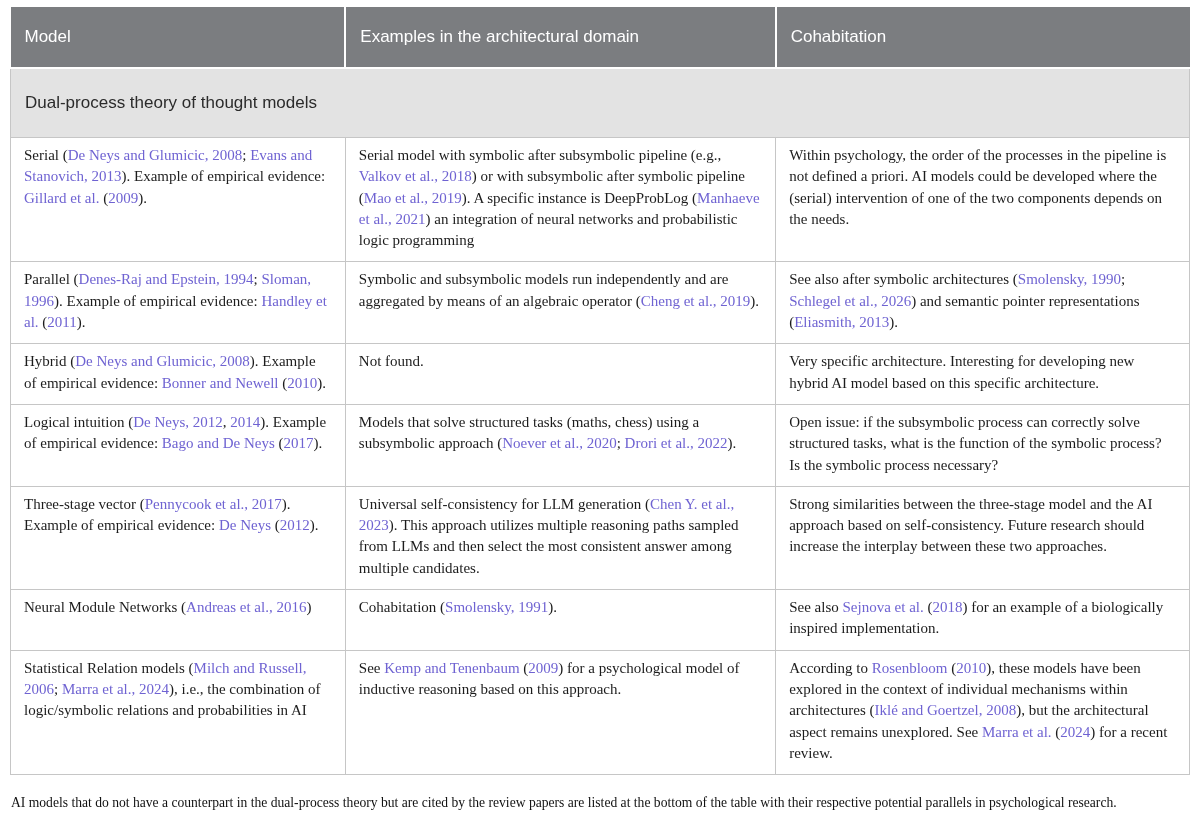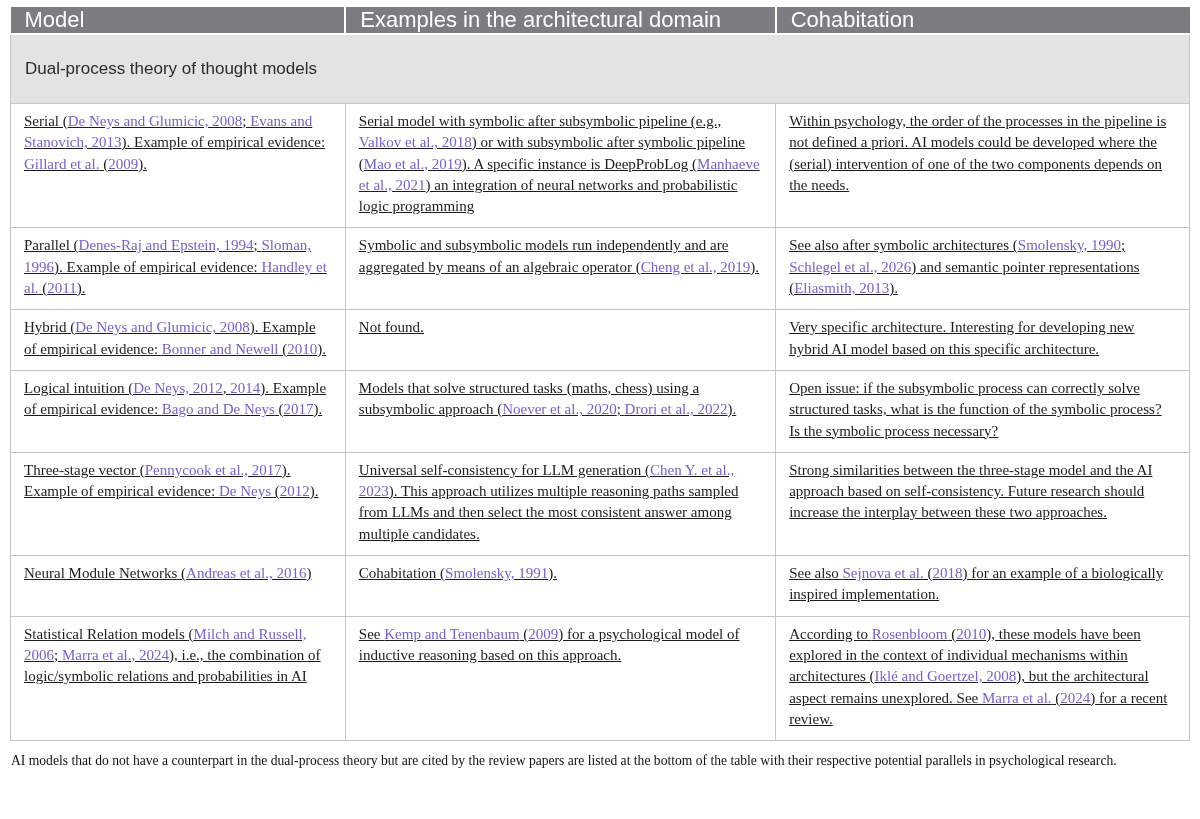--- a/index.html
+++ b/index.html
@@ -25,53 +25,52 @@
   }
   col.c-model { width: 28.4%; }
   col.c-examples { width: 36.5%; }
   col.c-observations { width: 35.1%; }
 
   thead th {
     background: var(--header-bg);
     color: #fff;
     font-family: "Liberation Sans", sans-serif;
     font-weight: 400;
-    font-size: 22px;
+    font-size: 17px;
     text-align: left;
-    padding: 0 14px;
+    padding: 20px 14px;
     border-bottom: 2px solid #fff;
   }
   thead th + th { border-left: 2px solid #fff; }
 
   td.section-cell {
     background: var(--section-bg);
     font-family: "Liberation Sans", sans-serif;
     font-size: 17px;
     color: #2b2b2b;
     padding: 24px 14px;
     border: 1px solid var(--border-color);
   }
 
   tbody td.body-cell {
     border: 1px solid var(--border-color);
     vertical-align: top;
     background: #fff;
     padding: 7px 13px 10px;
     font-size: 15px;
     line-height: 1.42;
-    text-decoration: underline;
   }
 
   .ref {
     color: var(--link-color);
     cursor: pointer;
   }
 
   .footnote {
-    margin-top: 7px;
+    margin-top: 15px;
     padding: 2px 1px;
     font-size: 13.6px;
     line-height: 1.62;
     text-align: justify;
     color: #111;
   }
 </style>
 </head>
 <body>
 

